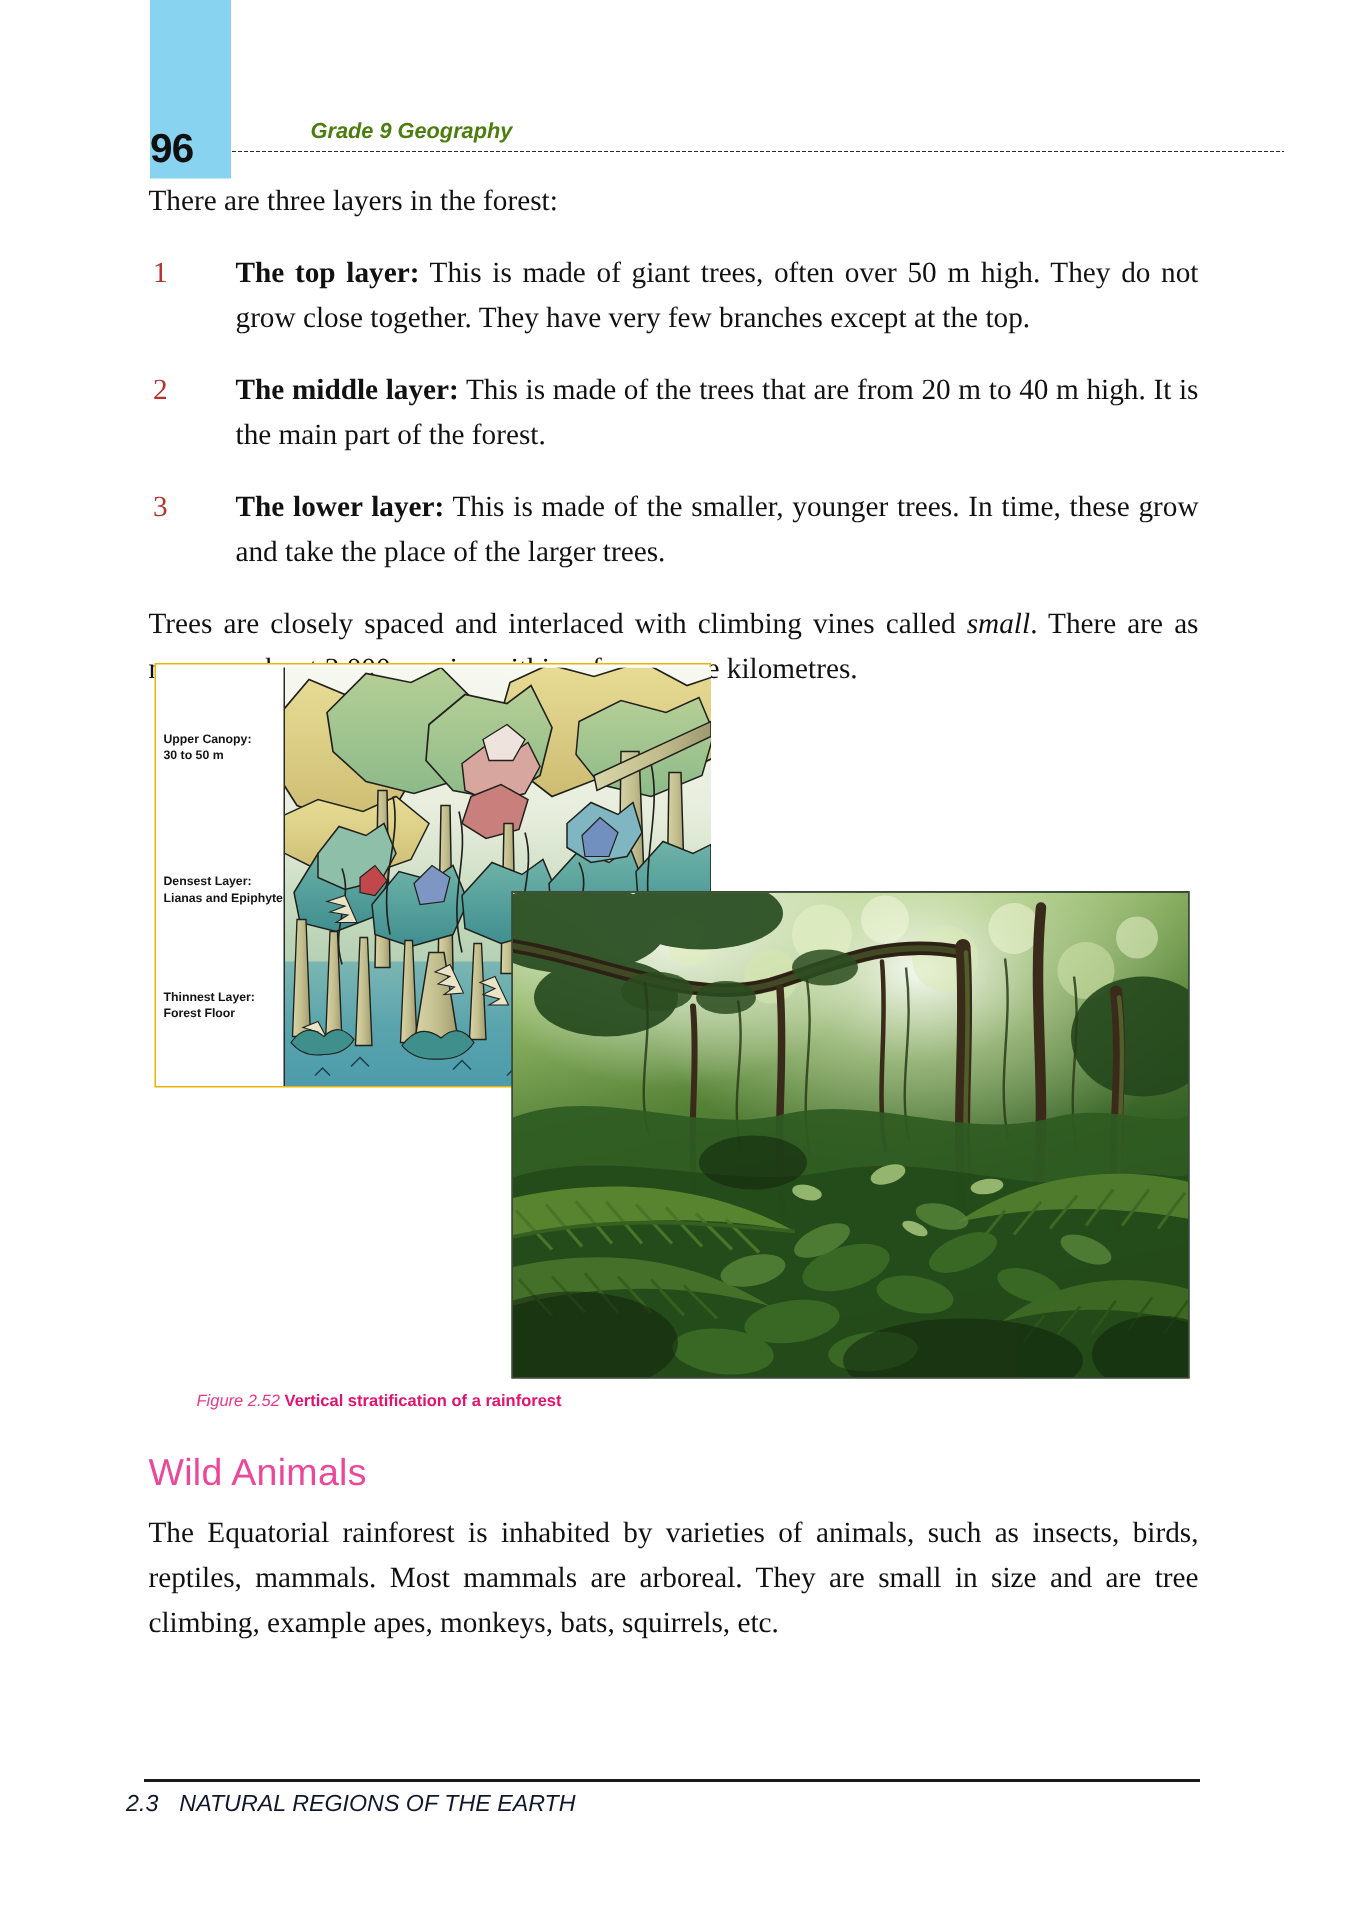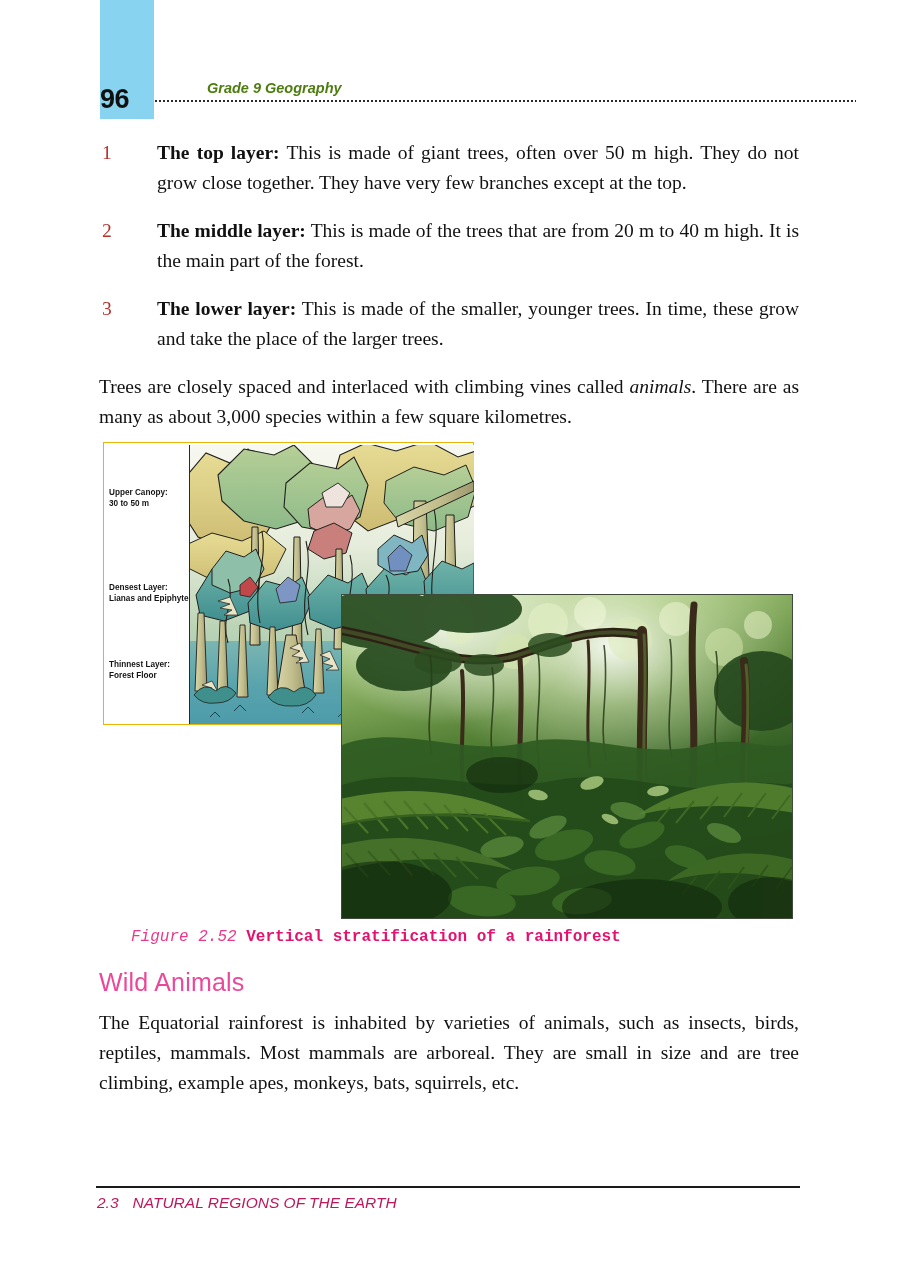--- a/index.html
+++ b/index.html
@@ -185,22 +185,22 @@
     z-index: 4;
     background: #1d3a17;
   }
   .photo-box svg { display: block; }
 
   
   .caption {
     position: absolute;
     left: 131px;
     top: 928px;
-    font-family: Liberation Mono, monospace;
-    font-size: 16px;
+    font-family: Liberation Sans, sans-serif;
+    font-size: 11px;
     white-space: nowrap;
     text-align: right;
   }
   .caption .fig-label {
     font-style: italic;
     color: #e8398b;
     font-weight: normal;
   }
   .caption .fig-text {
     font-weight: bold;
@@ -237,52 +237,53 @@
   .footer-rule {
     position: absolute;
     left: 96px;
     top: 1186px;
     width: 704px;
     height: 2px;
     background: #1a1a1a;
   }
   .footer-text {
     position: absolute;
-    left: 97px;
+    left: 84px;
     top: 1194px;
     font-family: "Liberation Sans", sans-serif;
     font-style: italic;
     font-size: 15.5px;
-    color: #be185d;
+    color: #0f172a;
   }
   .footer-text .sec-no { margin-right: 14px; }
 </style>
 </head>
 <body>
 
 <div class="page-num-block"></div>
 <div class="page-num">96</div>
 <div class="header-dots"></div>
 <div class="header-title">Grade 9 Geography</div>
 
 <div class="content">
+  <p class="body-text intro-line">There are three layers in the forest:</p>
 
   <ol class="layer-list">
     <li>
       <span class="num">1</span><span class="b">The top layer:</span><span> This is made of giant trees, often over 50 m high.  They do not grow close together. They have very few branches except at the top.</span>
     </li>
     <li>
       <span class="num">2</span><span class="b">The middle layer:</span><span> This is made of the trees that are from 20 m to 40 m high.  It is the main part of the forest.</span>
     </li>
     <li>
       <span class="num">3</span><span class="b">The lower layer:</span><span> This is made of the smaller, younger trees.  In time, these grow and take the place of the larger trees.</span>
     </li>
   </ol>
 
-  <p class="body-text para-lianas"><span>Trees are closely spaced and interlaced with climbing vines called </span><span class="i">animals</span><span>.    There are as many as about 3,000 species within a few square kilometres.</span></p>
+  <p class="body-text para-lianas"><span>Trees are closely spaced and interlaced with climbing vines called </span><span class="i">small</span><span>.    There are as many as about 3,000 species within a few square kilometres.</span></p>
 </div>
 
 <div class="figure-zone">
 
   <div class="illus-box">
 
     <div class="illus-labels">
       <div class="lbl-upper">
         <span>Upper Canopy:</span><br>
         <span>30 to 50 m</span>

